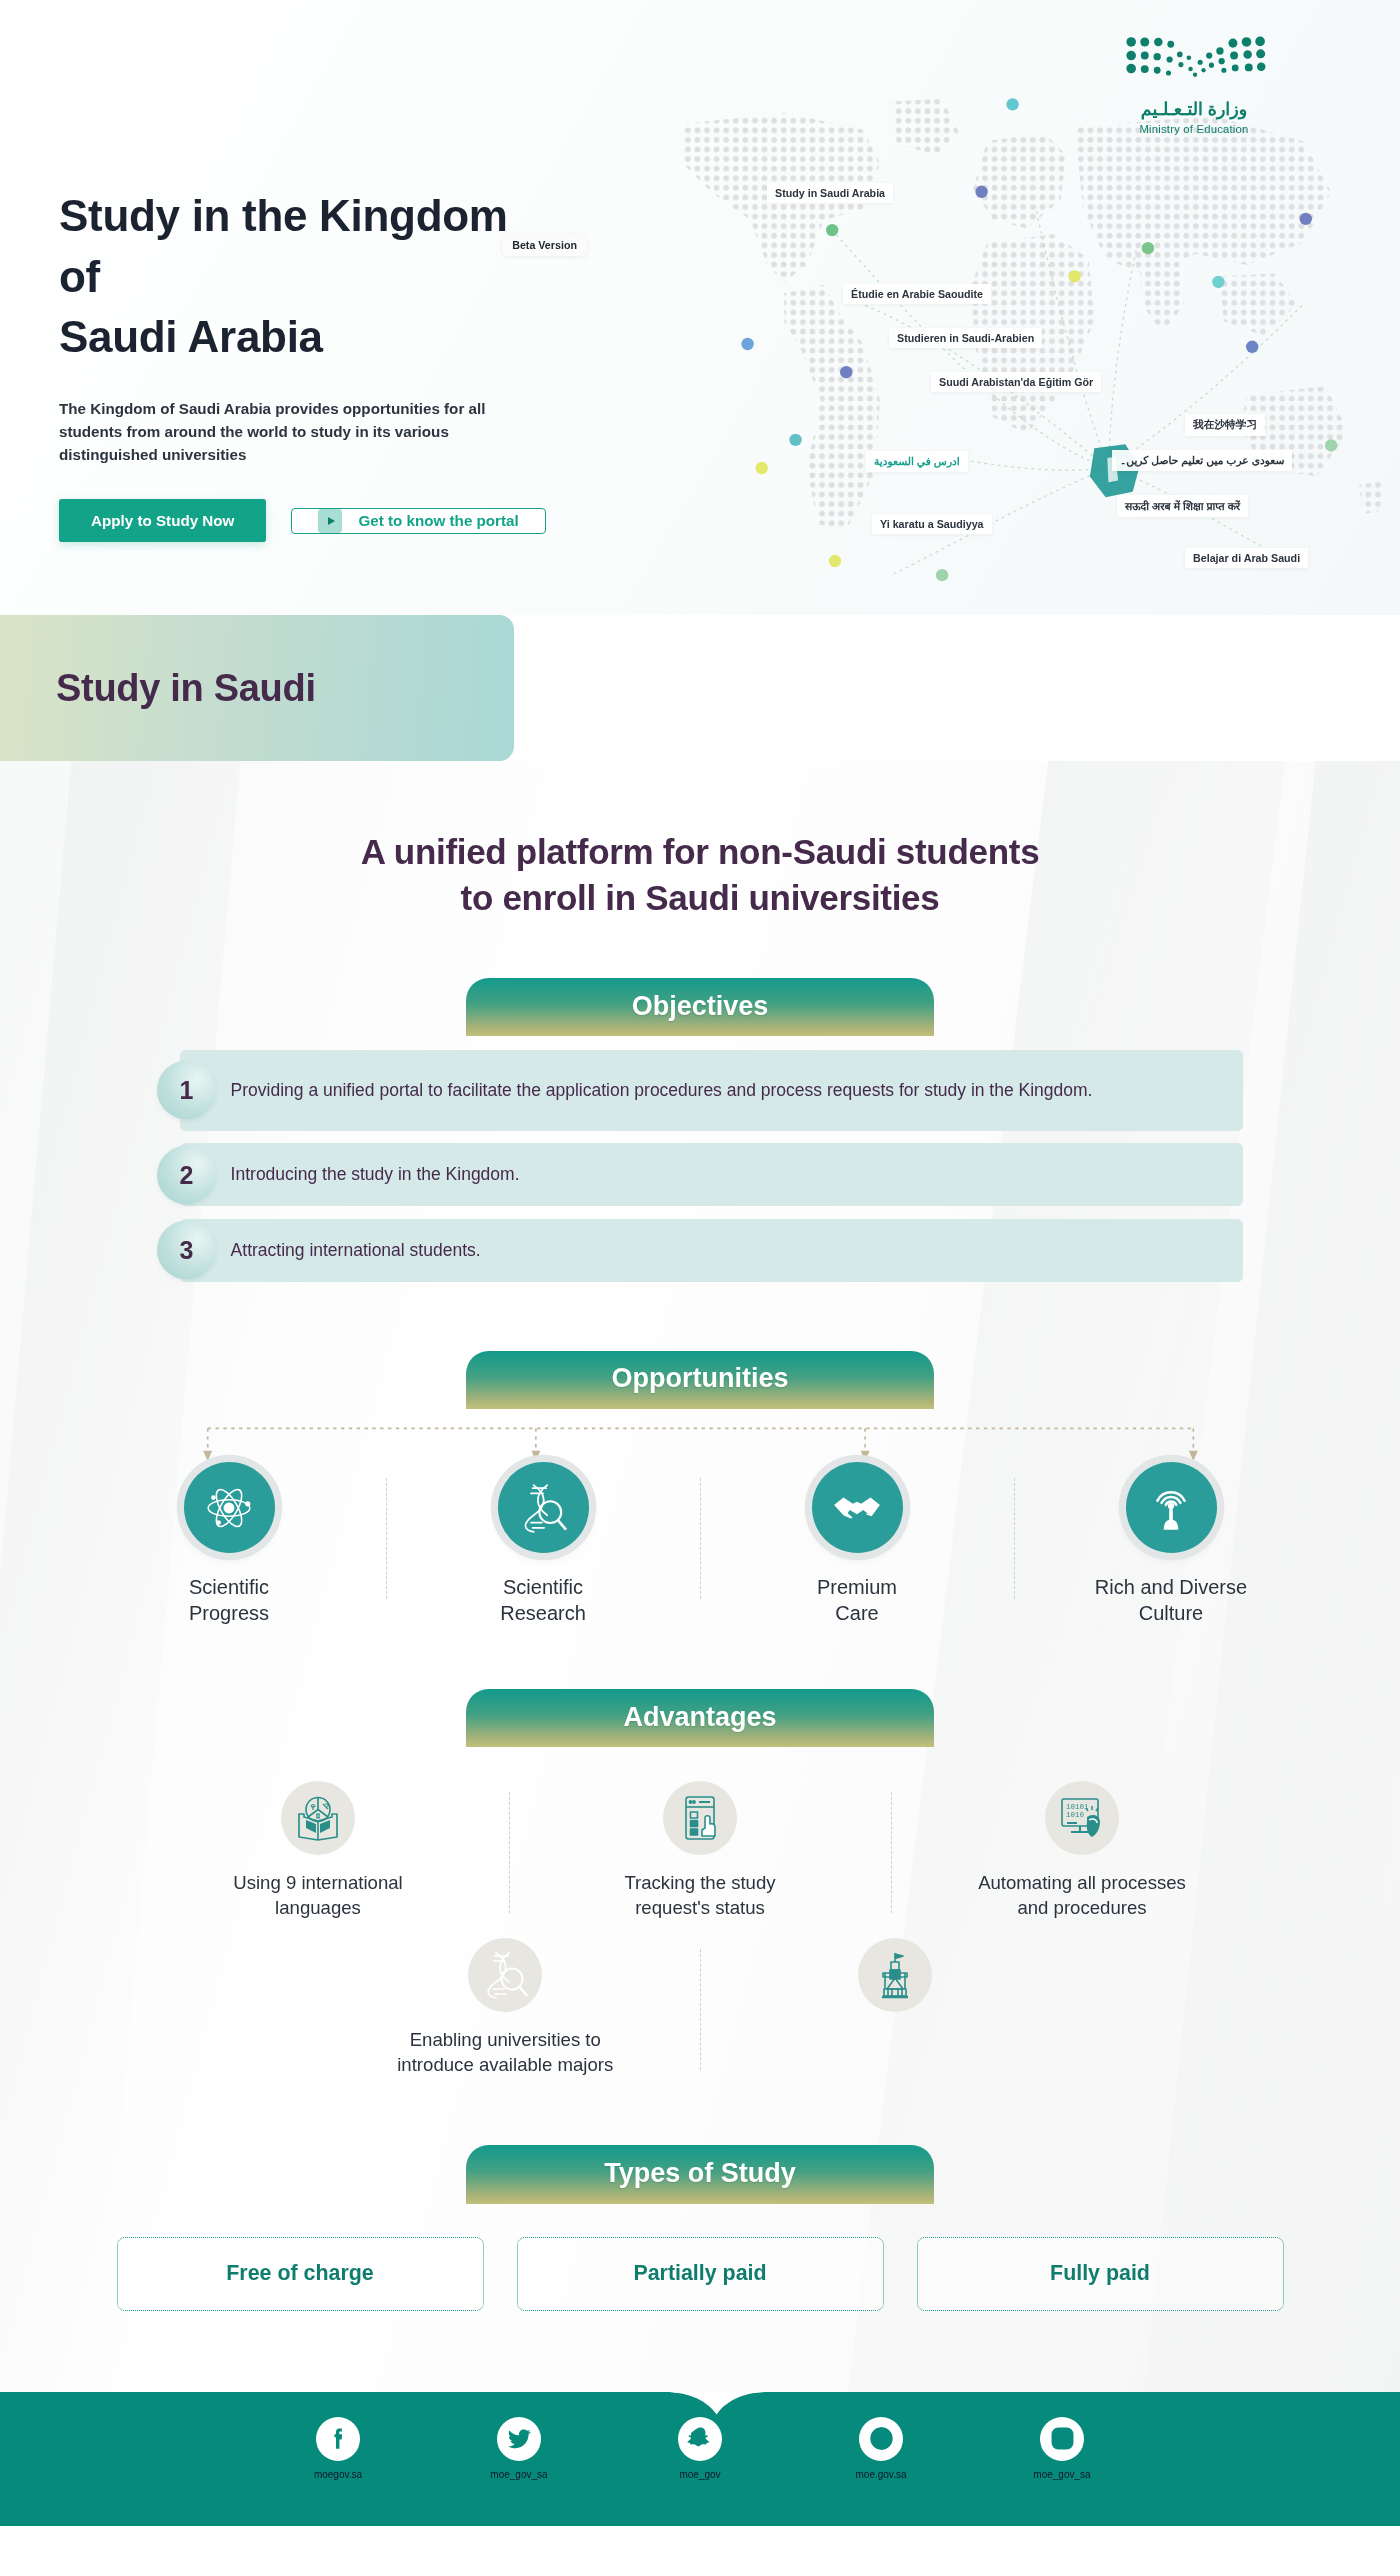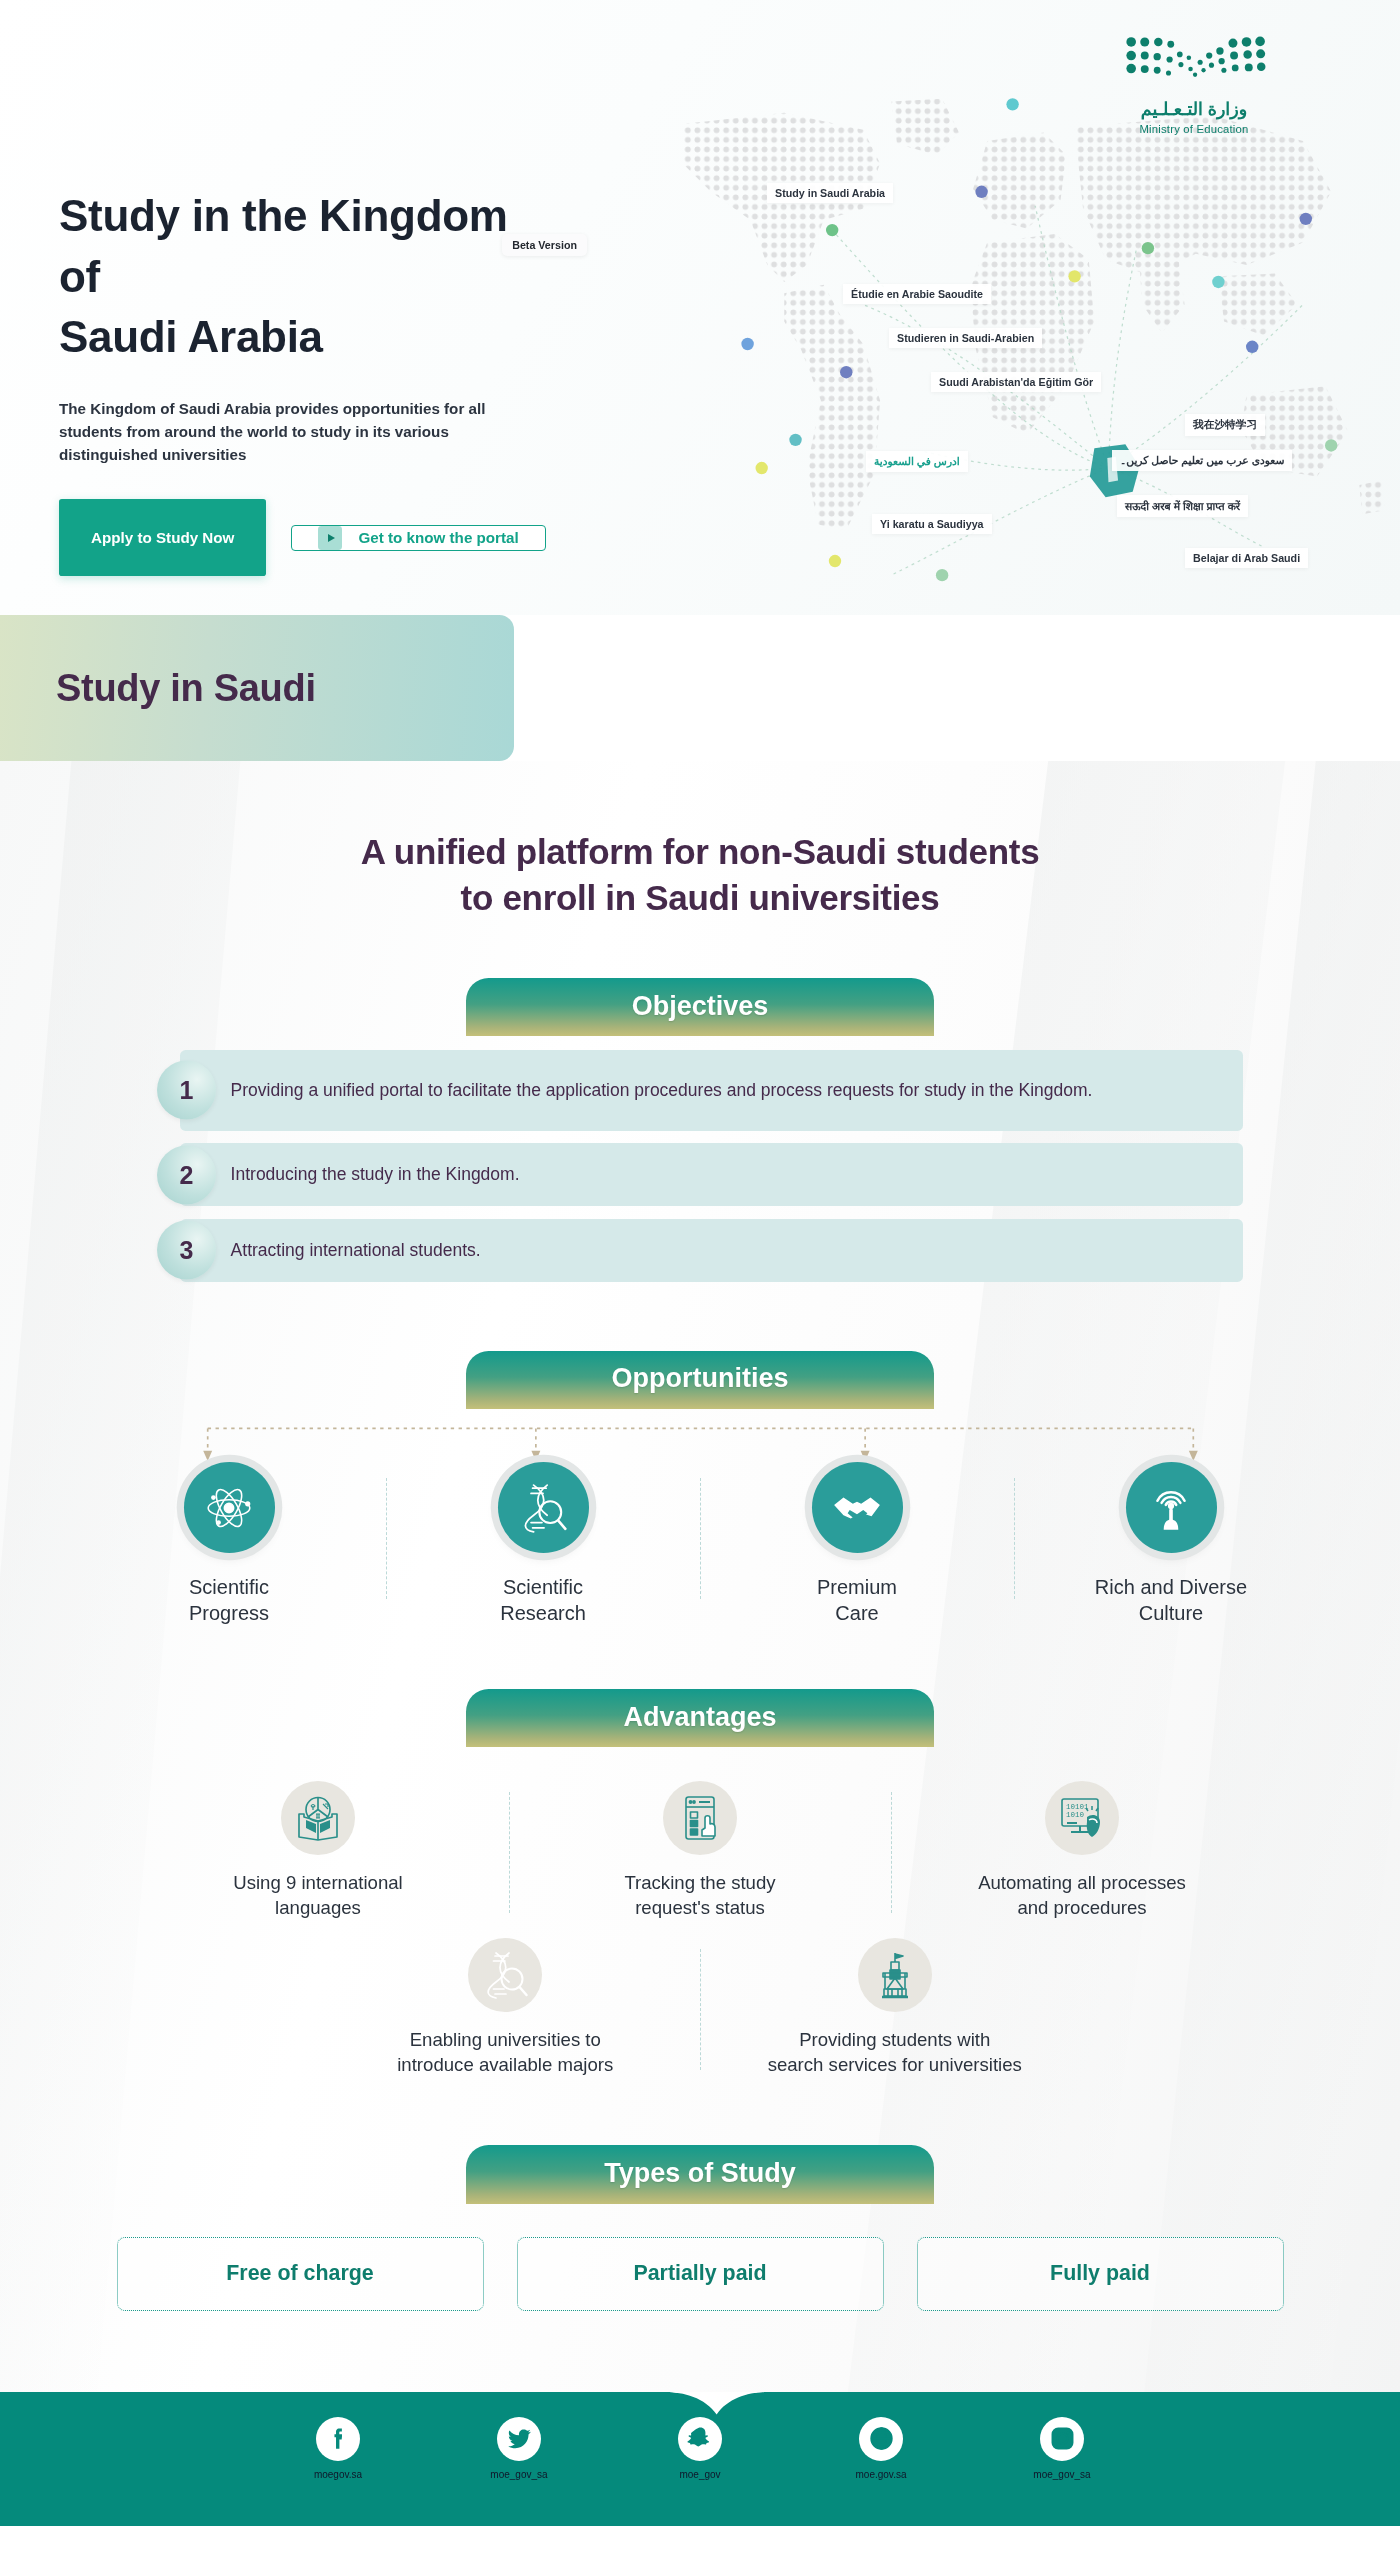--- a/index.html
+++ b/index.html
@@ -56,21 +56,21 @@
     margin-top: 33px;
     display: flex;
     align-items: center;
     gap: 25px;
   }
   .btn-primary {
     background: #12a389;
     color: #ffffff;
     font-size: 15.2px;
     font-weight: 700;
-    padding: 30px 32px;
+    padding: 13px 32px;
     border: none;
     border-radius: 2.8px;
     cursor: pointer;
     box-shadow: 0 2.8px 9px rgba(18,163,137,0.22);
   }
   .btn-secondary {
     background: #ffffff;
     border: 1.1px solid #12a389;
     border-radius: 4px;
     padding: 0 26px;
@@ -724,24 +724,20 @@
     <rect x="42" y="24" width="16" height="16"></rect>
     <rect x="40" y="40" width="20" height="18" fill="#2a8f8a"></rect>
     <rect x="26" y="46" width="48" height="8"></rect>
     <path d="M50 56 L34 78 L66 78 Z"></path>
     <rect x="28" y="78" width="44" height="14"></rect>
     <path d="M36 78 L36 92 M44 78 L44 92 M56 78 L56 92 M64 78 L64 92"></path>
     <path d="M24 94 L76 94" stroke-width="5"></path>
     <path d="M30 46 L30 78 M70 46 L70 78"></path>
             </svg>
           </div>
-       <div class="adv-label">
-         <div>Providing students with</div>
-            <div>search services for universities</div>
-          </div>
         </div>
       </div>
   </div>
 
   <div class="types">
     <div class="sec-head-wrap">
       <div class="sec-head" style="min-width:468px">Types of Study</div>
     </div>
     <div class="types-row" id="types-row">
         <div class="type-card">Free of charge</div>

